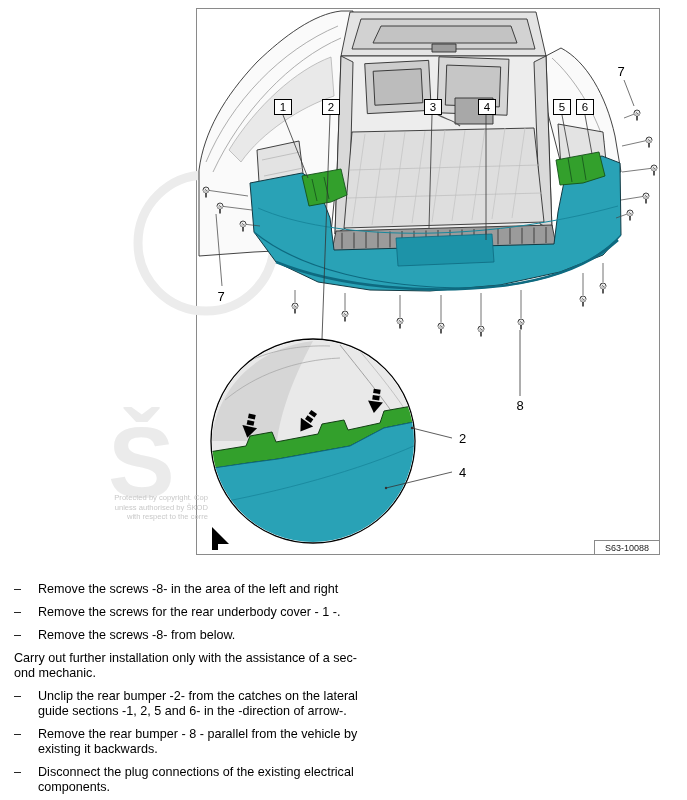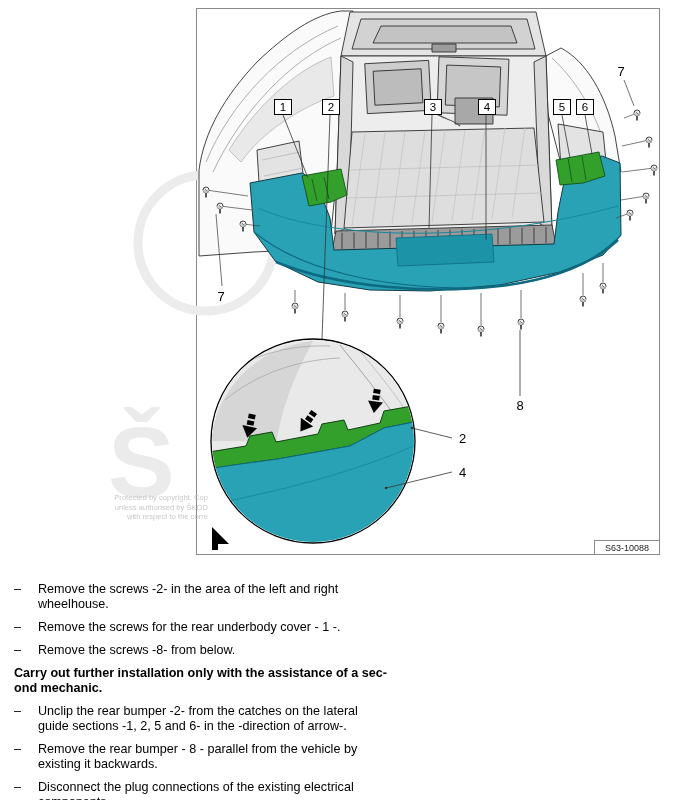--- a/index.html
+++ b/index.html
@@ -3,21 +3,21 @@
 <meta charset="utf-8">
 <style>
   html,body{margin:0;padding:0;background:#ffffff;}
   body{width:687px;height:800px;overflow:hidden;font-family:"Liberation Sans",sans-serif;color:#000;}
   .page{width:687px;height:800px;position:relative;}
   .figure{position:relative;width:687px;height:560px;}
   svg text{font-family:"Liberation Sans",sans-serif;}
   .instructions{padding:22px 18px 0 14px;width:470px;box-sizing:border-box;}
   .instruction{display:flex;margin-bottom:8px;font-size:12.6px;line-height:15px;}
   .instruction .marker{width:24px;flex:none;}
-  .instruction.para{margin-top:2px;font-weight:bold;}
+  .instruction.para{margin-top:2px;}
   .instruction .text div{white-space:nowrap;}
 </style>
 </head>
 <body>
 
 <div class="page">
   <div class="figure">
     <svg width="687" height="560" viewBox="0 0 687 560">
       <defs>
         <g id="screw">
@@ -187,22 +187,21 @@
         <rect x="594.5" y="540.5" width="65" height="14" fill="#ffffff" stroke="#8a8a8a" stroke-width="1"></rect>
         <text x="627" y="551" text-anchor="middle" font-size="9" fill="#222222">S63-10088</text>
       </g>
     </svg>
   </div>
 
   <div class="instructions">
       <div class="instruction">
         <span class="marker">–</span>
         <div class="text">
-          <div>Remove the screws -2- in the area of the left and right</div>
-          <div>wheelhouse.</div>
+          <div>Remove the screws -8- in the area of the left and right</div>
         </div>
       </div>
       <div class="instruction">
         <span class="marker">–</span>
         <div class="text">
           <div>Remove the screws for the rear underbody cover - 1 -.</div>
         </div>
       </div>
       <div class="instruction">
         <span class="marker">–</span>

